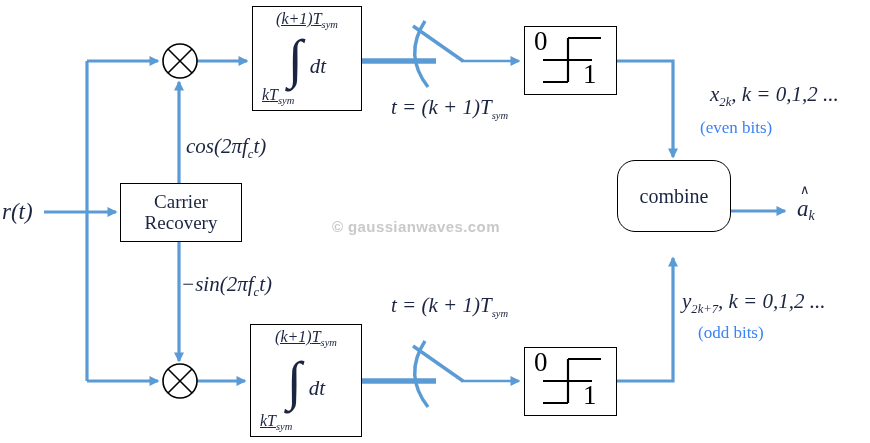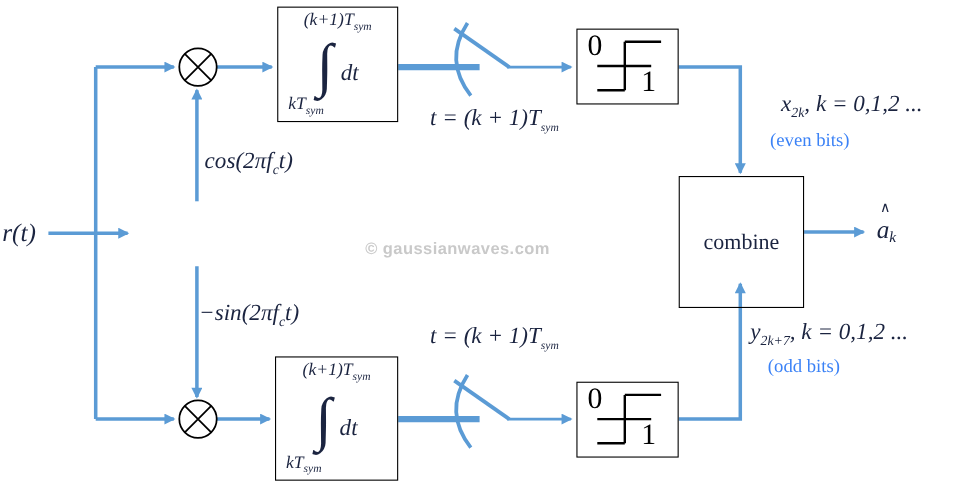--- a/index.html
+++ b/index.html
@@ -24,21 +24,21 @@
   .digit {
     position:absolute; font-family:"Liberation Serif", serif; color:#000;
     font-size:27px; line-height:1; z-index:3;
   }
   
   .int-inner {
     display:flex; flex-direction:column; justify-content:space-between;
     align-items:center; height:100%; padding:4px 0 3px; box-sizing:border-box;
     color:#1b2440;
   }
-  .int-upper, .int-lower { font-style:italic; font-size:16px; line-height:1; }
+  .int-upper, .int-lower { font-style:italic; font-size:16px; line-height:1;text-decoration:underline; }
   .int-upper sub, .int-lower sub, .samp sub { font-size:10.5px; font-style:italic; }
   .int-lower { align-self:flex-start; margin-left:9px; }
   .int-mid { display:flex; align-items:center; }
   .int-sign { font-size:54px; font-weight:bold; font-style:normal; line-height:0.82; }
   .int-dt { font-size:21px; font-style:italic; margin-left:7px; margin-top:16px; }
   
   .center-text {
     display:flex; flex-direction:column; justify-content:center; align-items:center;
     width:100%; height:100%; color:#1b2440;
   }
@@ -123,20 +123,26 @@
         <path d="M543,60 L592,60 M568,38 L568,82 M568,38 L601,38 M543,82 L568,82"></path>
       </g>
       <g>
         <path d="M543,381 L592,381 M568,359 L568,403 M568,359 L601,359 M543,403 L568,403"></path>
       </g>
     </g>
   </svg>
 
   <div class="math" style="left:2px; top:199px; font-size:23px;">r(t)</div>
 
+  <div class="box" style="left:120px; top:183px; width:122px; height:59px;">
+    <div class="center-text">
+      <span class="cr-line">Carrier</span>
+      <span class="cr-line" style="margin-top:-8px;">Recovery</span>
+    </div>
+  </div>
 
   <div class="math" style="left:186px; top:135px; font-size:21px;"><span>cos(2π</span><span>f</span><sub>c</sub><span>t)</span></div>
 
   <div class="math" style="left:181px; top:273px; font-size:21px;"><span>−sin(2π</span><span>f</span><sub>c</sub><span>t)</span></div>
 
   <div class="box" style="left:252px; top:6px; width:110px; height:105px;">
     <div class="int-inner">
       <span class="int-upper"><span>(k+1)</span><span>T</span><sub>sym</sub></span>
       <span class="int-mid">
         <span class="int-sign">∫</span>
@@ -162,21 +168,21 @@
   <div class="math samp" style="left:391px; top:294px; font-size:21px;"><span>t = (k + 1)</span><span>T</span><sub>sym</sub></div>
 
   <div class="box" style="left:524px; top:26px; width:93px; height:69px;"></div>
   <span class="digit" style="left:534px; top:28px;">0</span>
   <span class="digit" style="left:583px; top:61px;">1</span>
 
   <div class="box" style="left:524px; top:347px; width:93px; height:69px;"></div>
   <span class="digit" style="left:534px; top:349px;">0</span>
   <span class="digit" style="left:583px; top:382px;">1</span>
 
-  <div class="box" style="left:617px; top:160px; width:114px; height:120px;">
+  <div class="box" style="left:617px; top:160px; width:114px; height:72px;border-radius:18px;">
     <div class="center-text">
       <span class="combine-line">combine</span>
     </div>
   </div>
 
   <div class="math" style="left:682px; top:83px; font-size:21px;margin-left:28px;"><span>x</span><sub>2k</sub><span>, k = 0,1,2 ...</span></div>
   <div class="plain" style="left:700px; top:118px; font-size:17px;">(even bits)</div>
 
   <div class="math" style="left:682px; top:290px; font-size:21px;"><span>y</span><sub>2k+7</sub><span>, k = 0,1,2 ...</span></div>
   <div class="plain" style="left:698px; top:323px; font-size:17px;">(odd bits)</div>

